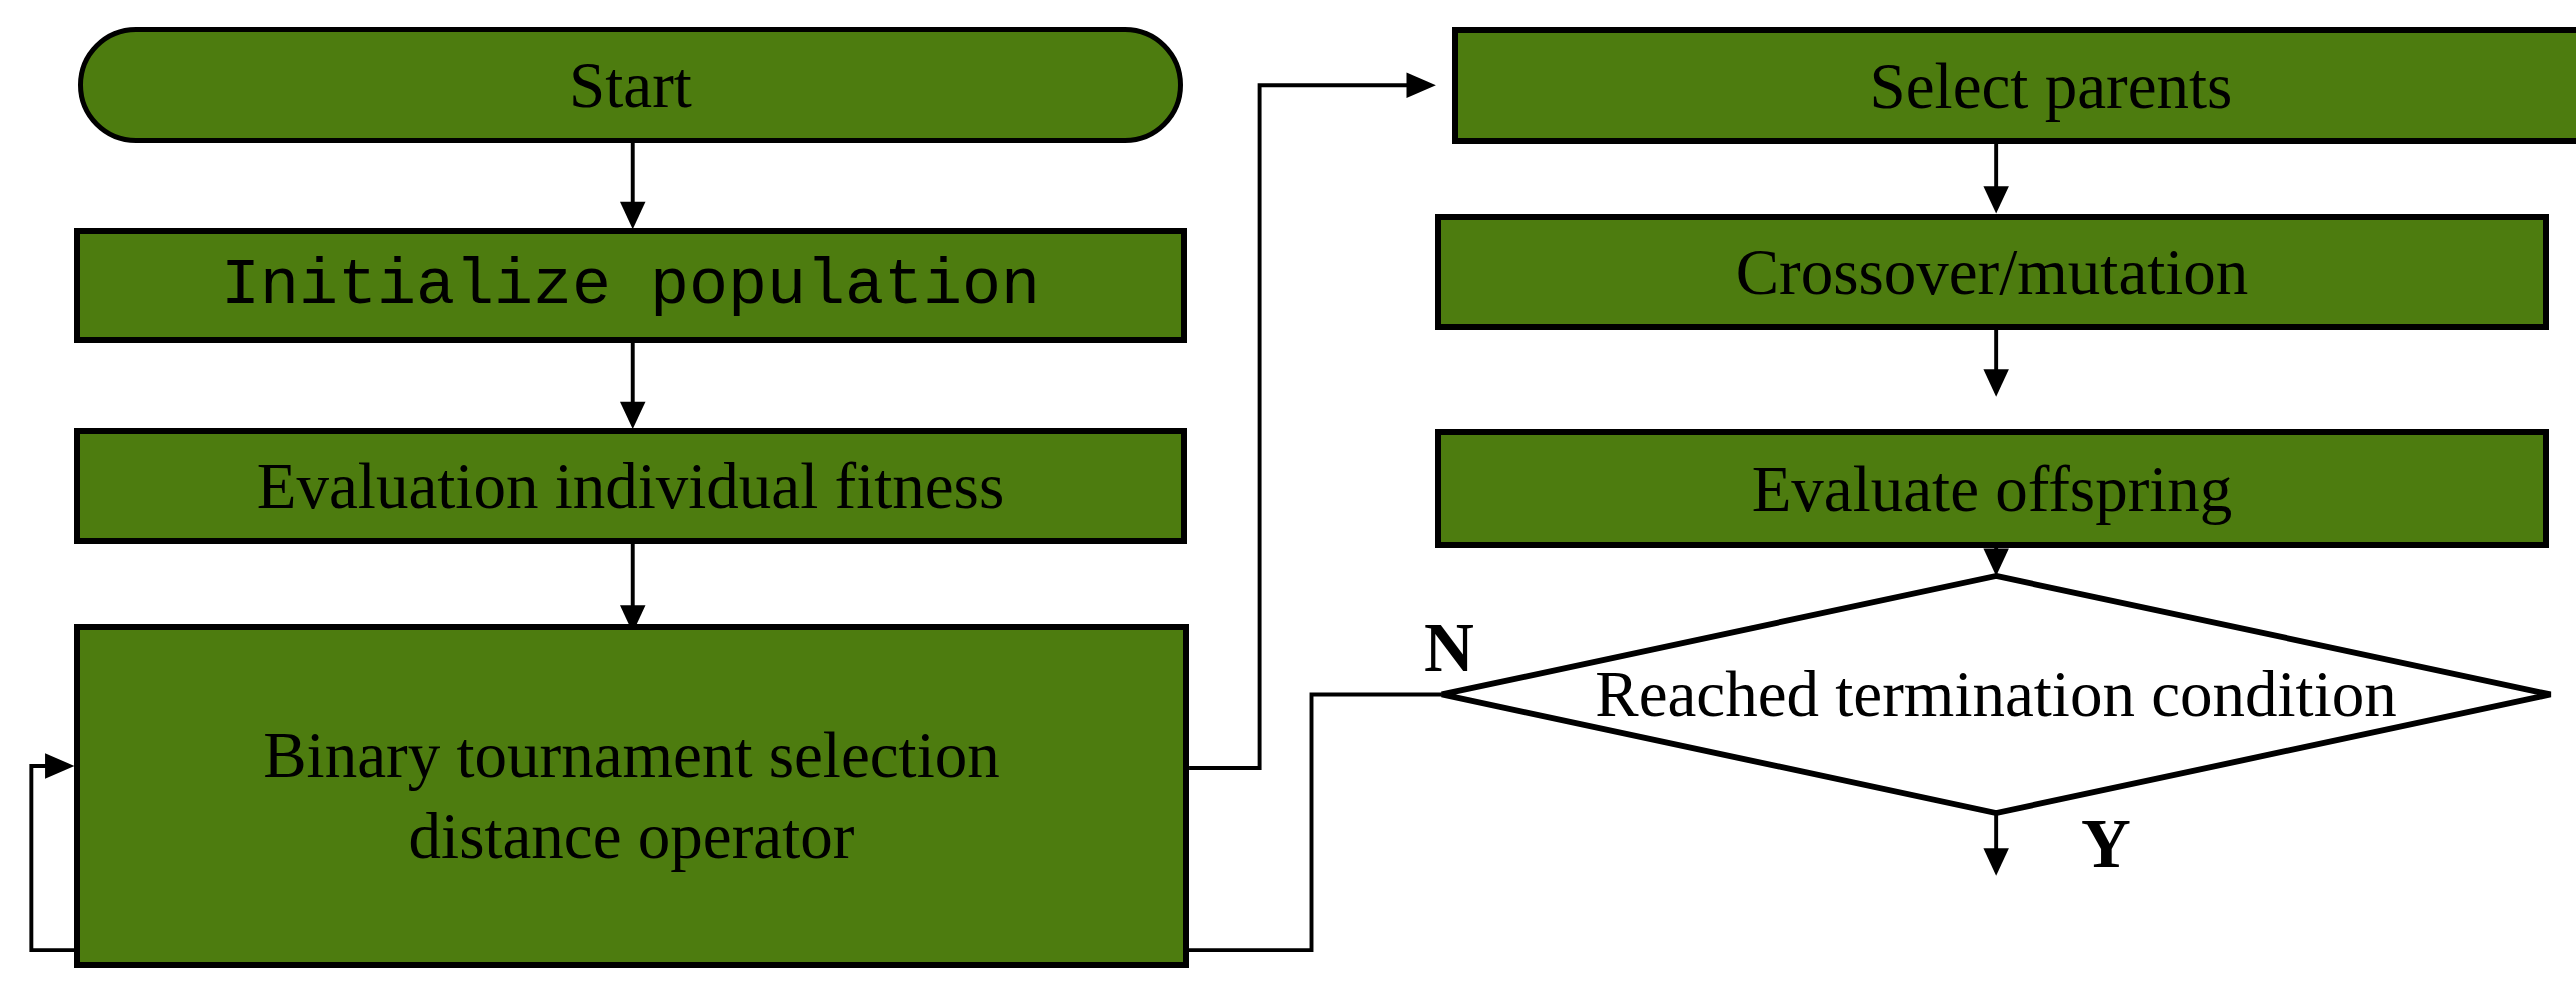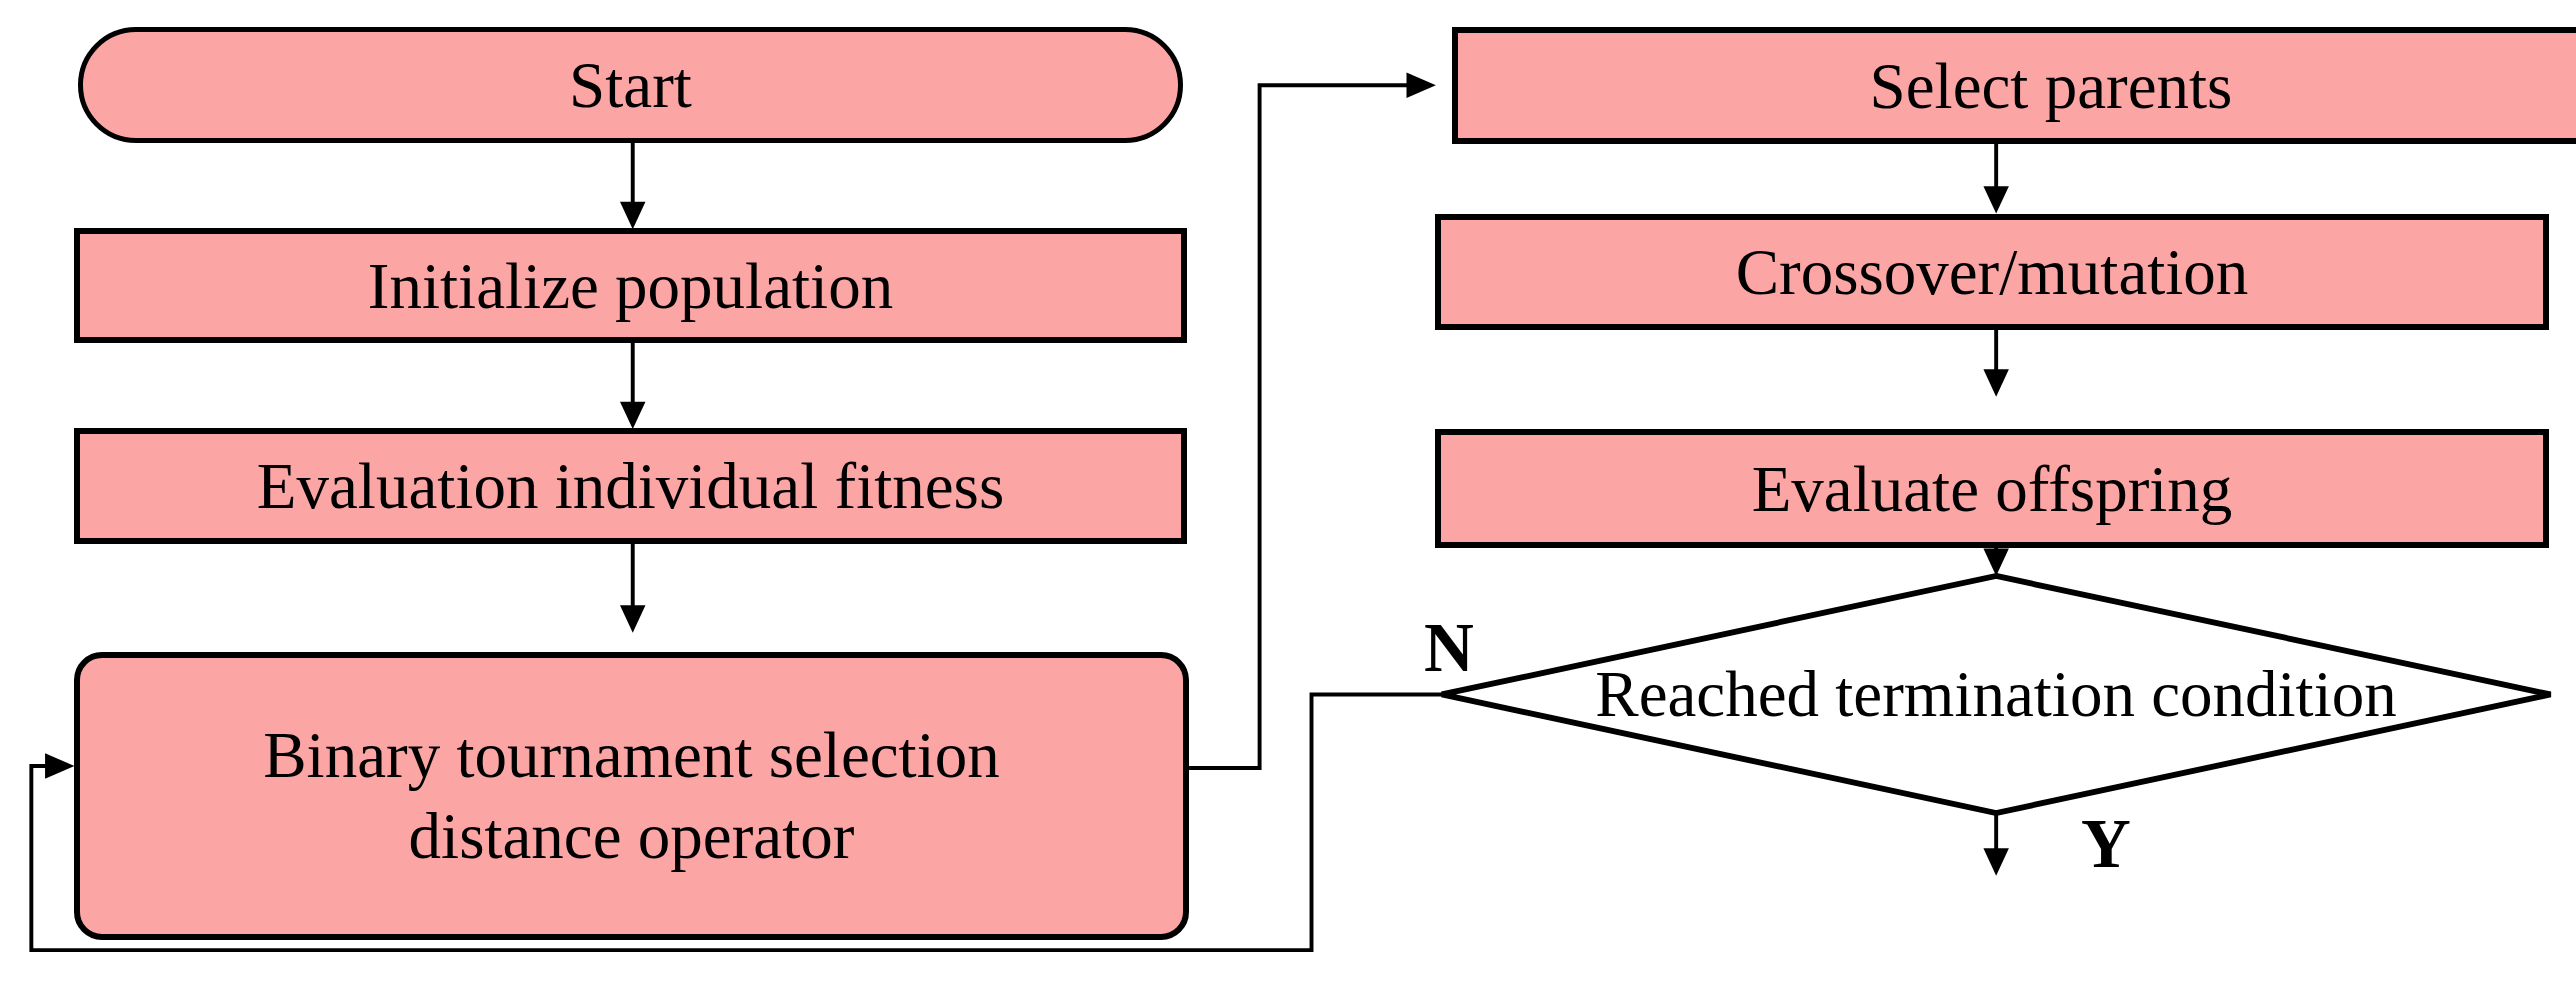--- a/index.html
+++ b/index.html
@@ -20,21 +20,21 @@
   }
   svg.edge-layer {
     position: absolute;
     left: 0; top: 0;
     width: 2576px;
     height: 1006px;
   }
   .node {
     position: absolute;
     box-sizing: border-box;
-    background: #fca5a5;
+    background: #4d7c0f;
     border: 6.9px solid #000000;
     display: flex;
     align-items: center;
     justify-content: center;
     text-align: center;
     font-size: 65px;
     line-height: 1.2;
     white-space: nowrap;
   }
   .stadium {
@@ -95,29 +95,29 @@
       <polygon points="46,769 46,795 76,782"></polygon>
     </g>
 
     <polygon points="2038,588 2604,709 2038,830 1472,709" fill="#ffffff" stroke="#000000" stroke-width="6"></polygon>
   </svg>
 
   <div class="node stadium" style="left:78px; top:27.4px; width:1105px; height:116px;">
     <span>Start</span>
   </div>
 
-  <div class="node" style="left:74px; top:228px; width:1113px; height:115px;">
+  <div class="node" style="left:74px; top:228px; width:1113px; height:115px;font-family:Liberation Mono, monospace;">
     <span>Initialize population</span>
   </div>
 
   <div class="node" style="left:74px; top:428px; width:1113px; height:116px;justify-content:center;">
     <span>Evaluation individual fitness</span>
   </div>
 
-  <div class="node multiline" style="left:74px; top:652px; width:1115px; height:288px;border-radius:28px;">
+  <div class="node multiline" style="left:74px; top:624px; width:1115px; height:344px;">
     <span>Binary tournament selection</span>
     <span>distance operator</span>
   </div>
 
   <div class="node" style="left:1435px; top:27.4px; width:1198px; height:117px;margin-left:17px;">
     <span>Select parents</span>
   </div>
 
   <div class="node" style="left:1435px; top:214px; width:1114px; height:116px;">
     <span>Crossover/mutation</span>

